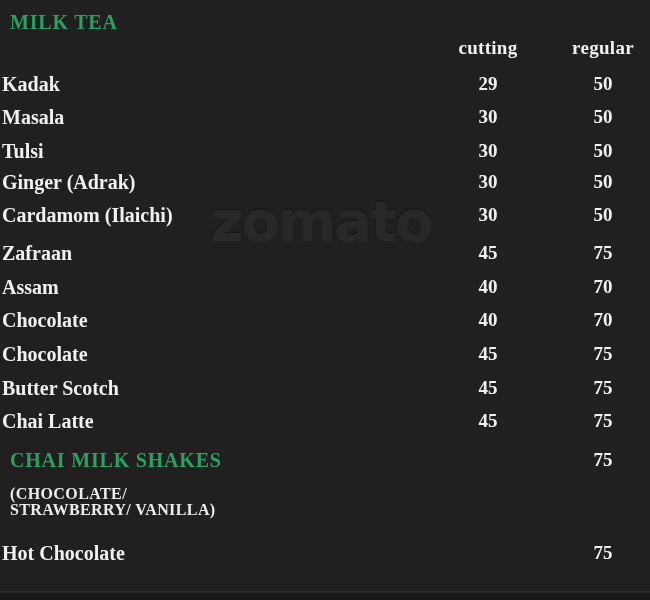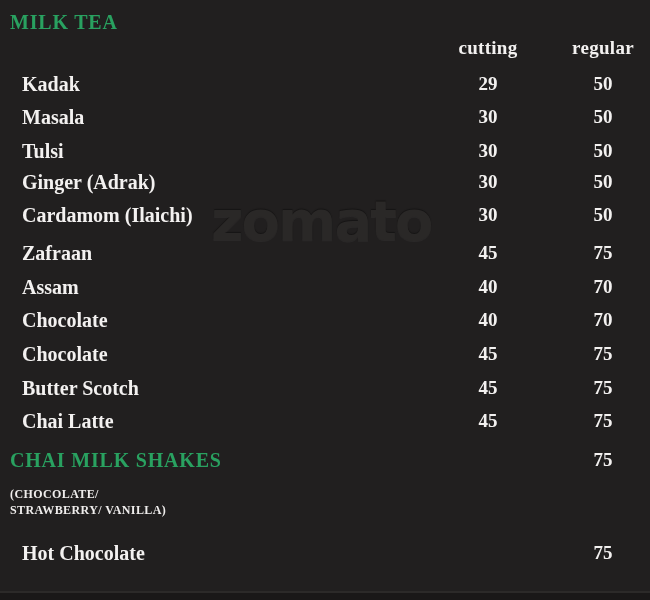--- a/index.html
+++ b/index.html
@@ -31,21 +31,21 @@
     left: 0;
     width: 650px;
     height: 24px;
     font-size: 20px;
     line-height: 22px;
     white-space: nowrap;
   }
 
   .row .name {
     position: absolute;
-    left: 22px;
+    left: 2px;
     text-align: right;
   }
 
   .col-cut {
     position: absolute;
     left: 436px;
     width: 104px;
     text-align: center;
   }
 
@@ -59,21 +59,21 @@
   .col-header {
     font-size: 19px;
     letter-spacing: 0.3px;
   }
 
   .price { font-size: 19px; text-align: center; }
 
   .note-line {
     position: absolute;
     left: 10px;
-    font-size: 12px;
+    font-size: 16px;
     letter-spacing: 0.4px;
     line-height: 16px;
     color: #efedec;
     white-space: nowrap;
   }
 
   .watermark {
     position: absolute;
     left: 211px;
     top: 188px;

